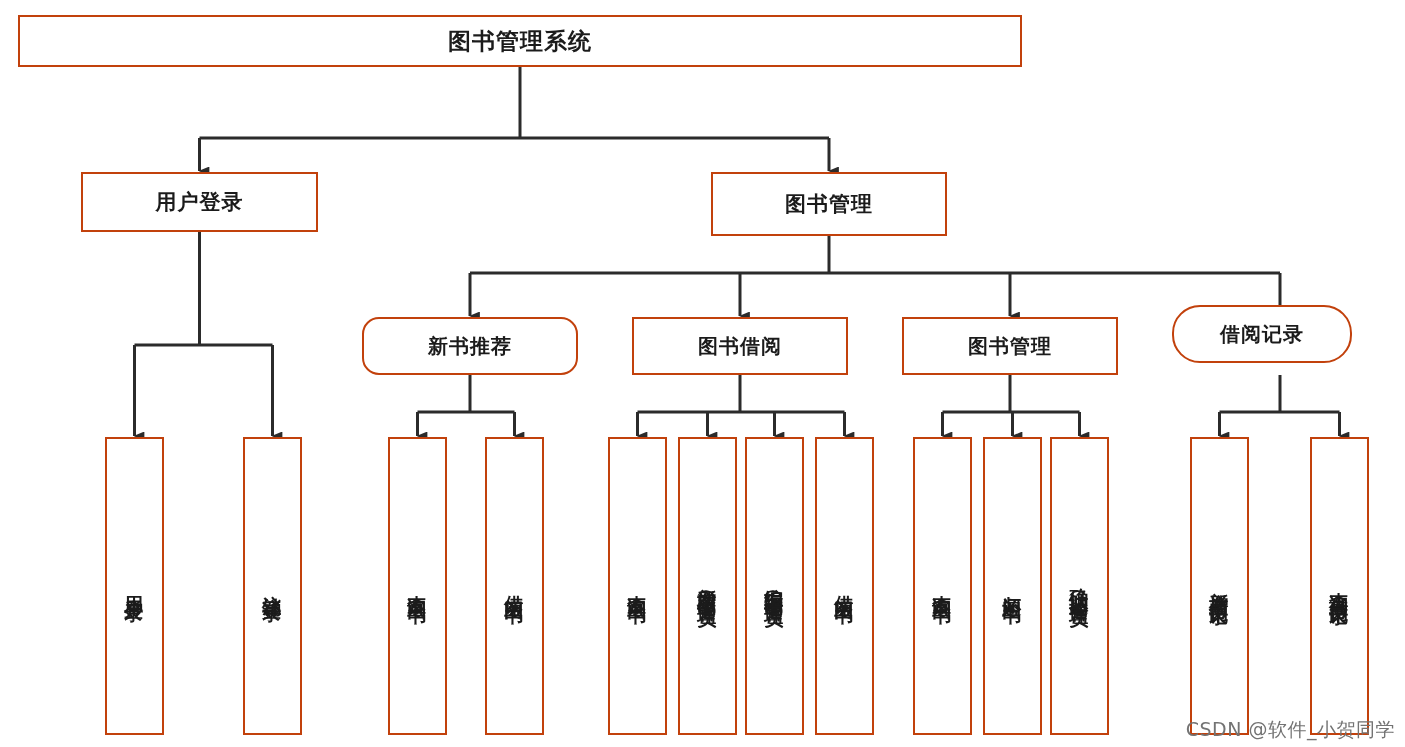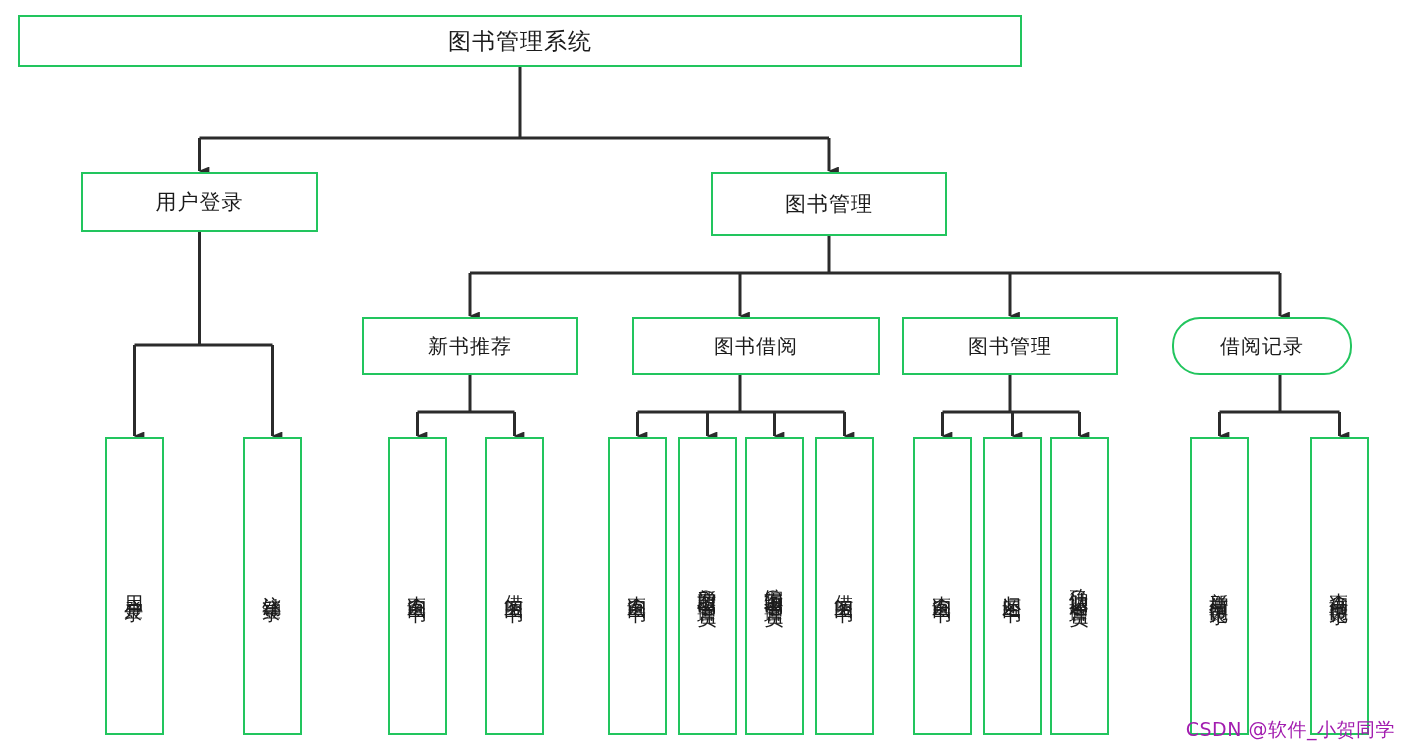--- a/index.html
+++ b/index.html
@@ -23,27 +23,28 @@
     left: 0;
     top: 0;
     width: 1405px;
     height: 747px;
     pointer-events: none;
   }
   .node {
     position: absolute;
     box-sizing: border-box;
     background: #ffffff;
-    border: 2px solid #22c55e;
+    border: 2px solid #c2410c;
     display: flex;
     align-items: center;
     justify-content: center;
     color: #1b1b1b;
     text-align: left;
     z-index: 2;
+    font-weight: bold;
   }
   .node.root {
     font-size: 23px;
     letter-spacing: 1px;
   }
   .node.level2 {
     font-size: 21px;
     letter-spacing: 1px;
   }
   .node.level3 {
@@ -66,21 +67,21 @@
   }
   .node .label {
     display: block;
     white-space: nowrap;
   }
   #watermark {
     position: absolute;
     right: 10px;
     bottom: 4px;
     font-size: 19px;
-    color: #a21caf;
+    color: #737373;
     letter-spacing: 0.5px;
     z-index: 5;
     white-space: nowrap;
     user-select: none;
   }
 </style>
 </head>
 <body>
 
 <div id="diagram-root">
@@ -134,30 +135,30 @@
 
   <div id="level2-container">
       <div class="node level2" id="node-user-login" style="left: 81px; top: 172px; width: 237px; height: 60px;">
         <span class="label">用户登录</span>
       </div>
       <div class="node level2" id="node-book-manage" style="left: 711px; top: 172px; width: 236px; height: 64px;">
         <span class="label">图书管理</span>
       </div>
     </div>
   <div id="level3-container">
-      <div class="node level3" id="node-new-book-recommend" style="left: 362px; top: 317px; width: 216px; height: 58px;">
+      <div class="node level3" id="node-new-book-recommend" style="left: 362px; top: 317px; width: 216px; height: 58px; border-radius: 17px;">
         <span class="label">新书推荐</span>
       </div>
-      <div class="node level3" id="node-book-borrow" style="left: 632px; top: 317px; width: 248px; height: 58px;">
+      <div class="node level3" id="node-book-borrow" style="left: 632px; top: 317px; width: 216px; height: 58px;">
         <span class="label">图书借阅</span>
       </div>
       <div class="node level3" id="node-current-borrow" style="left: 902px; top: 317px; width: 216px; height: 58px;">
         <span class="label">图书管理</span>
       </div>
-      <div class="node level3" id="node-borrow-record" style="left: 1172px; top: 317px; width: 180px; height: 58px; border-radius: 28px;">
+      <div class="node level3" id="node-borrow-record" style="left: 1172px; top: 305px; width: 180px; height: 58px; border-radius: 28px;">
         <span class="label">借阅记录</span>
       </div>
     </div>
   <div id="leaves-container">
       <div class="node leaf" id="node-leaf-user-login" style="left: 105px; top: 437px; width: 59px; height: 298px;">
         <span class="vtext">用户登录</span>
       </div>
       <div class="node leaf" id="node-leaf-user-logout" style="left: 243px; top: 437px; width: 59px; height: 298px;">
         <span class="vtext">注销登录</span>
       </div>

